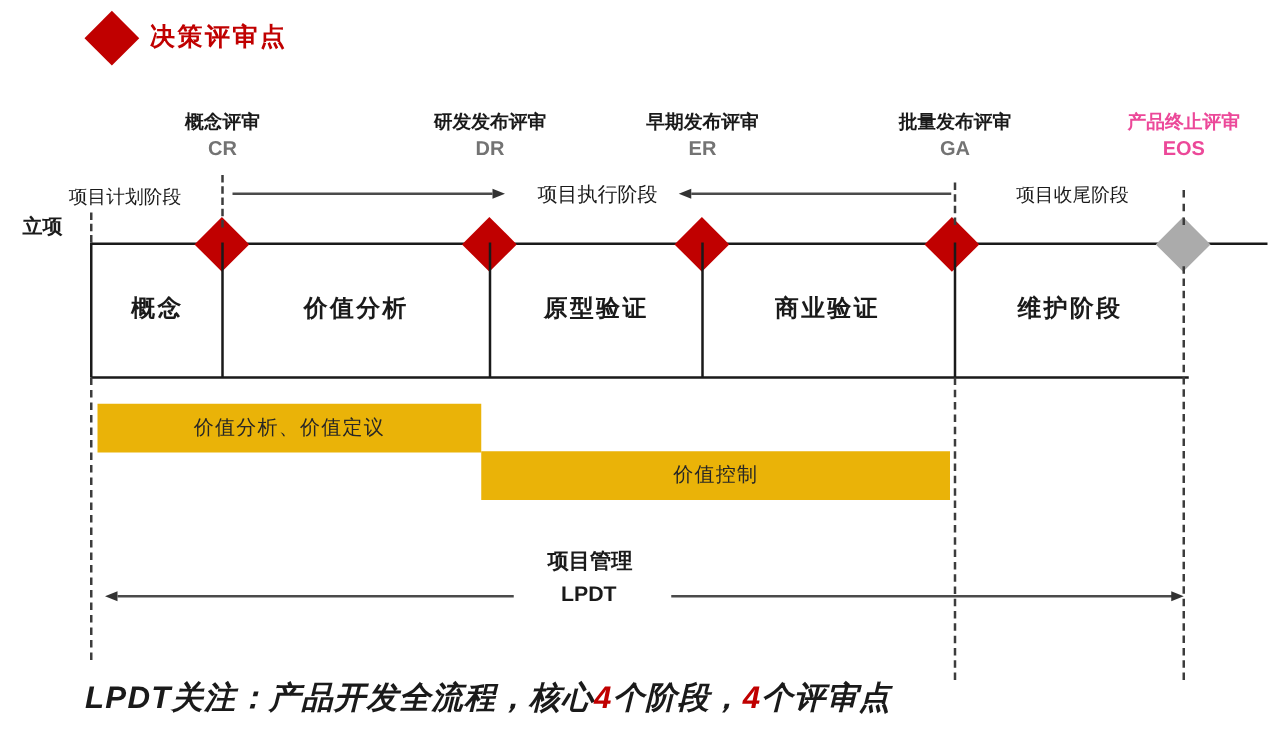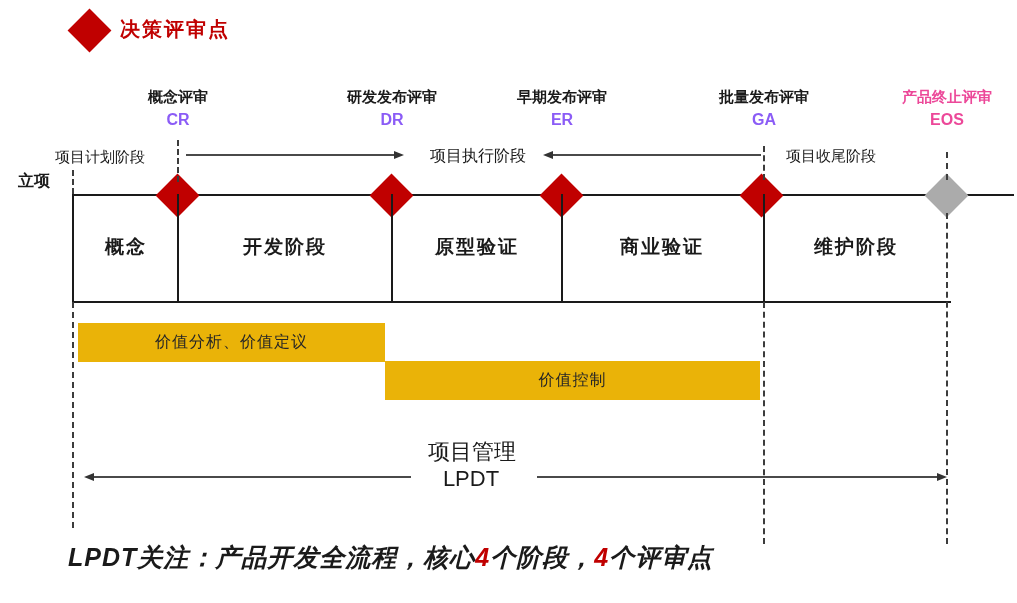--- a/index.html
+++ b/index.html
@@ -13,21 +13,21 @@
   .cx  { transform:translateX(-50%); }
   .nowrap { white-space:nowrap; }
 
   
   .legend-diamond { left:74px; top:15px; width:31px; height:31px;
     background:#C00000; transform:rotate(45deg); }
   .legend-label { left:120px; top:16px; font-size:20px; font-weight:bold; color:#C00000; letter-spacing:2px; }
 
   
   .review-name { top:88px; font-size:15px; font-weight:bold; }
-  .review-code { top:111px; font-size:16px; font-weight:bold; color:#8b5cf6; }
+  .review-code { top:111px; font-size:16px; font-weight:bold; color:#737373; }
   .graytxt { color:#ec4899; }
 
   
   .m-diamond { width:31px; height:31px; background:#C00000; transform:rotate(45deg); top:180px; }
   .m-diamond.gray-d { background:#ABABAB; }
 
   
   .hline { height:2px; background:#1a1a1a; }
   .hline.thin { height:1.5px; background:#4a4a4a; }
   .vline { width:2px; background:#1a1a1a; }
@@ -42,21 +42,21 @@
   .start-label { left:18px; top:171px; font-size:16px; font-weight:bold; }
 
   
   .phase-label { top:234px; font-size:19px; font-weight:bold; letter-spacing:2px; }
 
   
   .vbar { height:39px; background:#eab308; display:flex; align-items:center; justify-content:center;
           font-size:16px; color:#262626; letter-spacing:1px; }
 
   
-  .mgmt { font-size:22px; font-weight:normal; }
+  .mgmt { font-size:17px; font-weight:bold; }
 
   
   .footer { left:68px; top:541px; font-size:25px; font-weight:bold; letter-spacing:1px;font-style:italic; }
   .footer .red4 { color:#C00000; }
 
   .watermark { left:762px; top:545px; font-size:26px; font-weight:bold; color:#CBCBCB; letter-spacing:1px; }
 </style>
 </head>
 <body>
 
@@ -78,39 +78,39 @@
 
   <div class="abs start-label nowrap">立项</div>
   <div class="abs span-label nowrap" style="left:55px; top:148px">项目计划阶段</div>
 
   <div class="abs hline thin" style="left:186px; top:154px; width:208px"></div>
   <div class="abs arr-r" style="left:394px; top:151px"></div>
   <div class="abs cx span-label nowrap" style="left:478px; top:146px; font-size:16px">项目执行阶段</div>
   <div class="abs arr-l" style="left:543px; top:151px"></div>
   <div class="abs hline thin" style="left:553px; top:154px; width:208px"></div>
 
-  <div class="abs span-label nowrap" style="left:786px; top:147px">项目收尾阶段</div>
+  <div class="abs span-label nowrap" style="left:813px; top:147px">项目收尾阶段</div>
 
   <div class="abs hline" style="left:73px; top:194px; width:941px"></div>
 
   <div class="abs m-diamond" style="left:162px"></div>
   <div class="abs m-diamond" style="left:376px"></div>
   <div class="abs m-diamond" style="left:546px"></div>
   <div class="abs m-diamond" style="left:746px"></div>
   <div class="abs m-diamond gray-d" style="left:931px"></div>
 
   <div class="abs vline" style="left:72px;  top:194px; height:108px"></div>
   <div class="abs vline" style="left:177px; top:194px; height:108px"></div>
   <div class="abs vline" style="left:391px; top:194px; height:108px"></div>
   <div class="abs vline" style="left:561px; top:194px; height:108px"></div>
   <div class="abs vline" style="left:763px; top:194px; height:108px"></div>
   <div class="abs hline" style="left:73px; top:301px; width:878px"></div>
 
   <div class="abs cx nowrap phase-label" style="left:126px">概念</div>
-  <div class="abs cx nowrap phase-label" style="left:285px">开发阶段</div>
+  <div class="abs cx nowrap phase-label" style="left:285px">价值分析</div>
   <div class="abs cx nowrap phase-label" style="left:477px">原型验证</div>
   <div class="abs cx nowrap phase-label" style="left:662px">商业验证</div>
   <div class="abs cx nowrap phase-label" style="left:856px">维护阶段</div>
 
   <div class="abs dashv" style="left:72px;  top:170px; height:24px"></div>
   <div class="abs dashv" style="left:72px;  top:302px; height:226px"></div>
   <div class="abs dashv" style="left:177px; top:140px; height:42px"></div>
   <div class="abs dashv" style="left:763px; top:146px; height:34px"></div>
   <div class="abs dashv" style="left:763px; top:302px; height:242px"></div>
   <div class="abs dashv" style="left:946px; top:152px; height:28px"></div>

